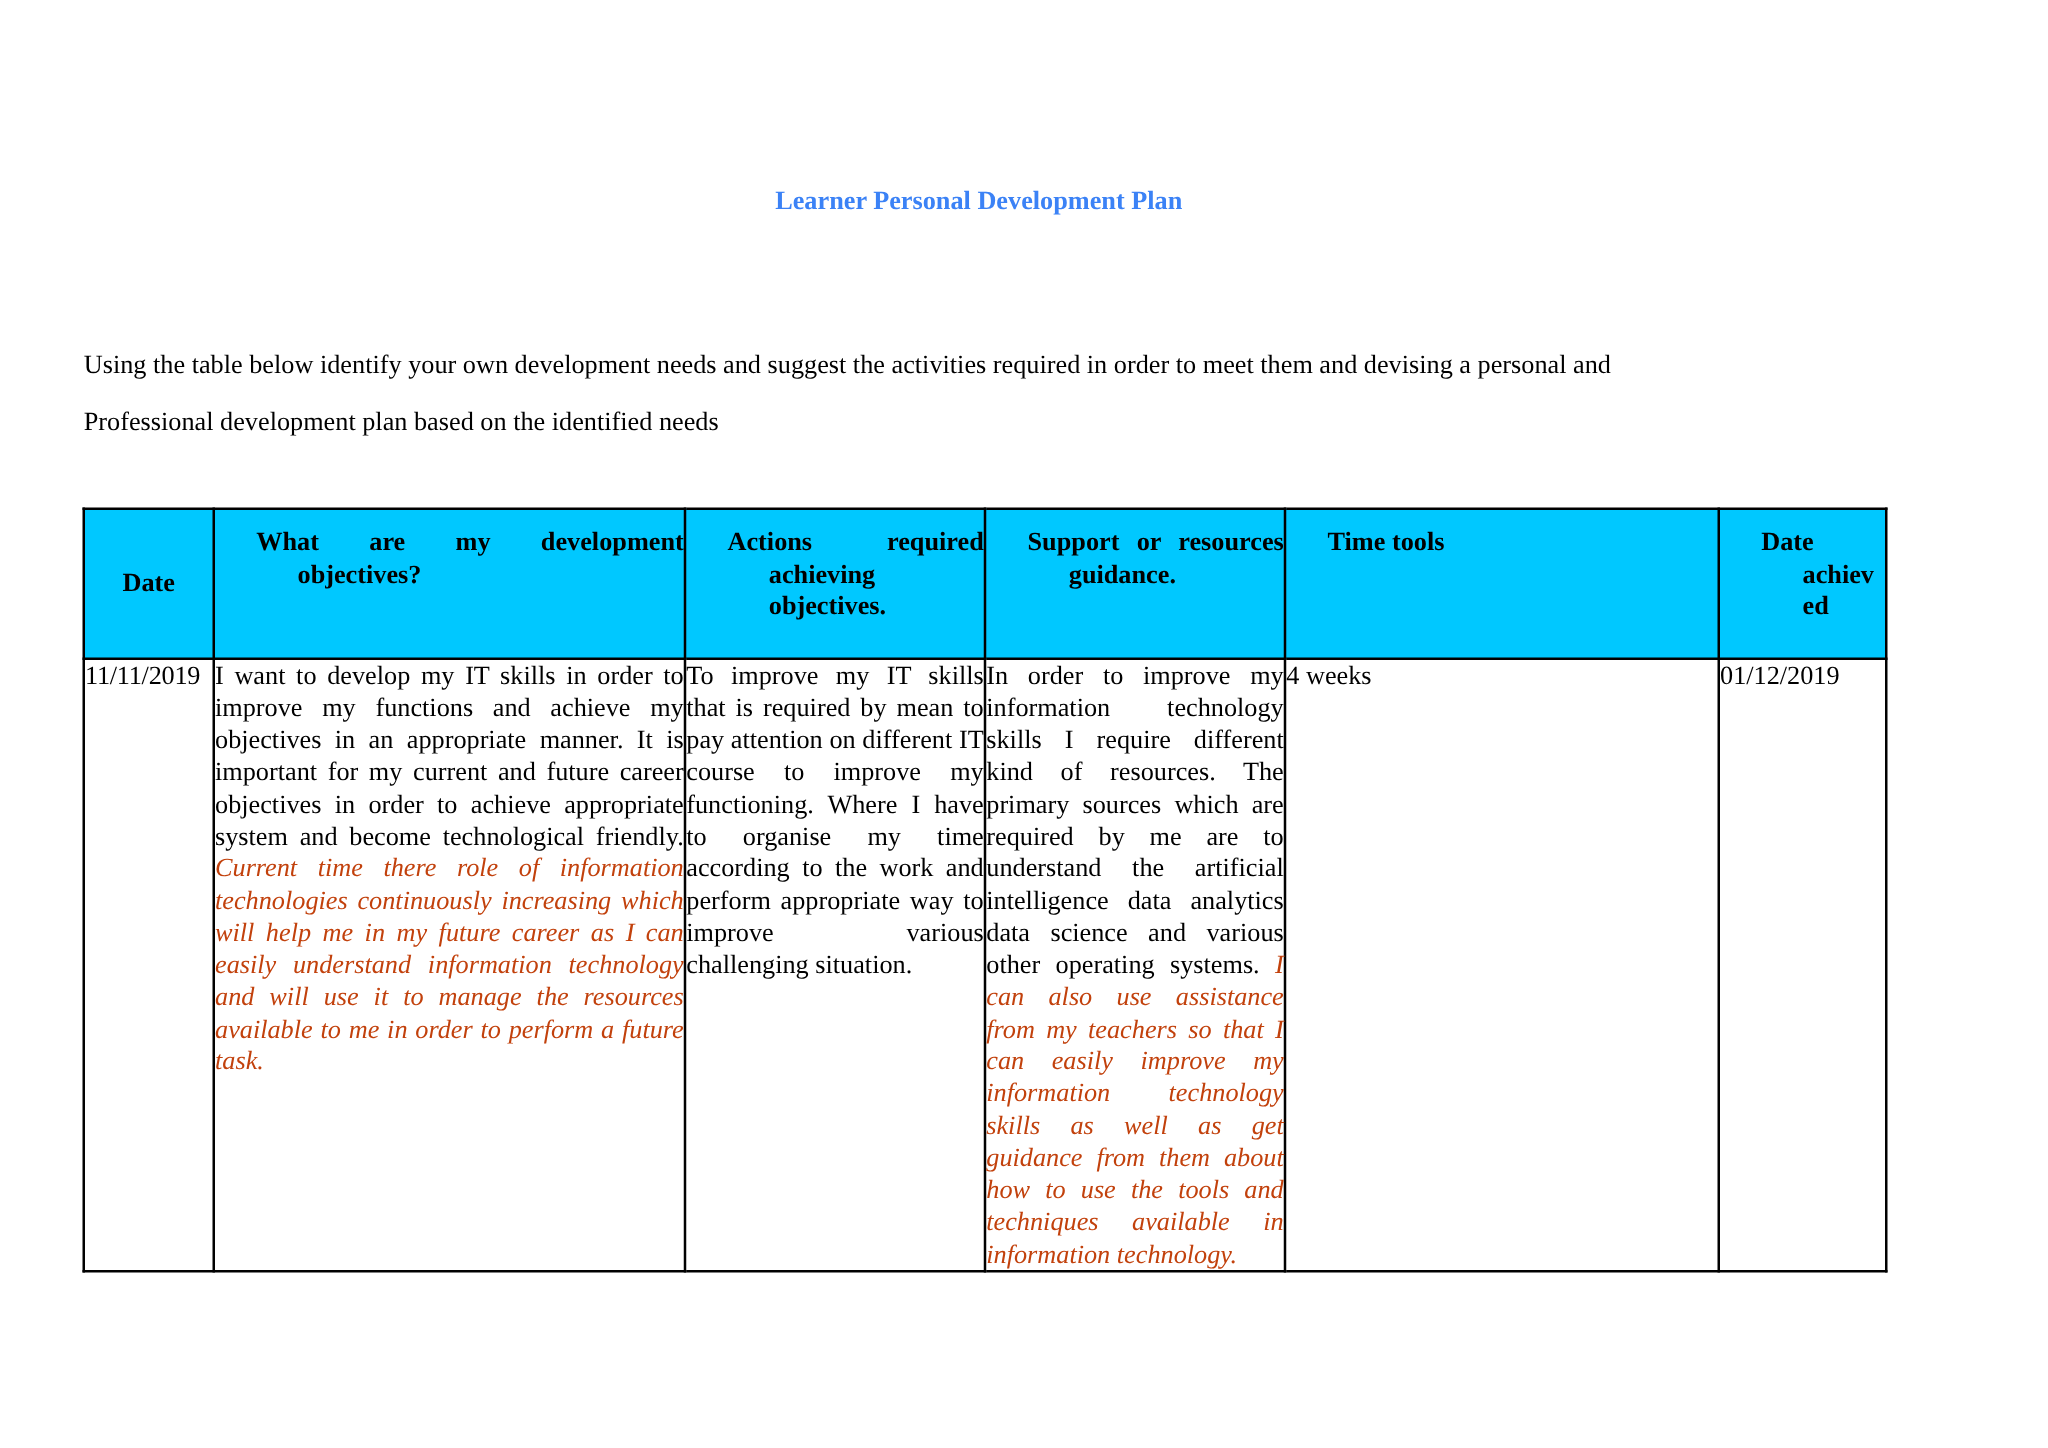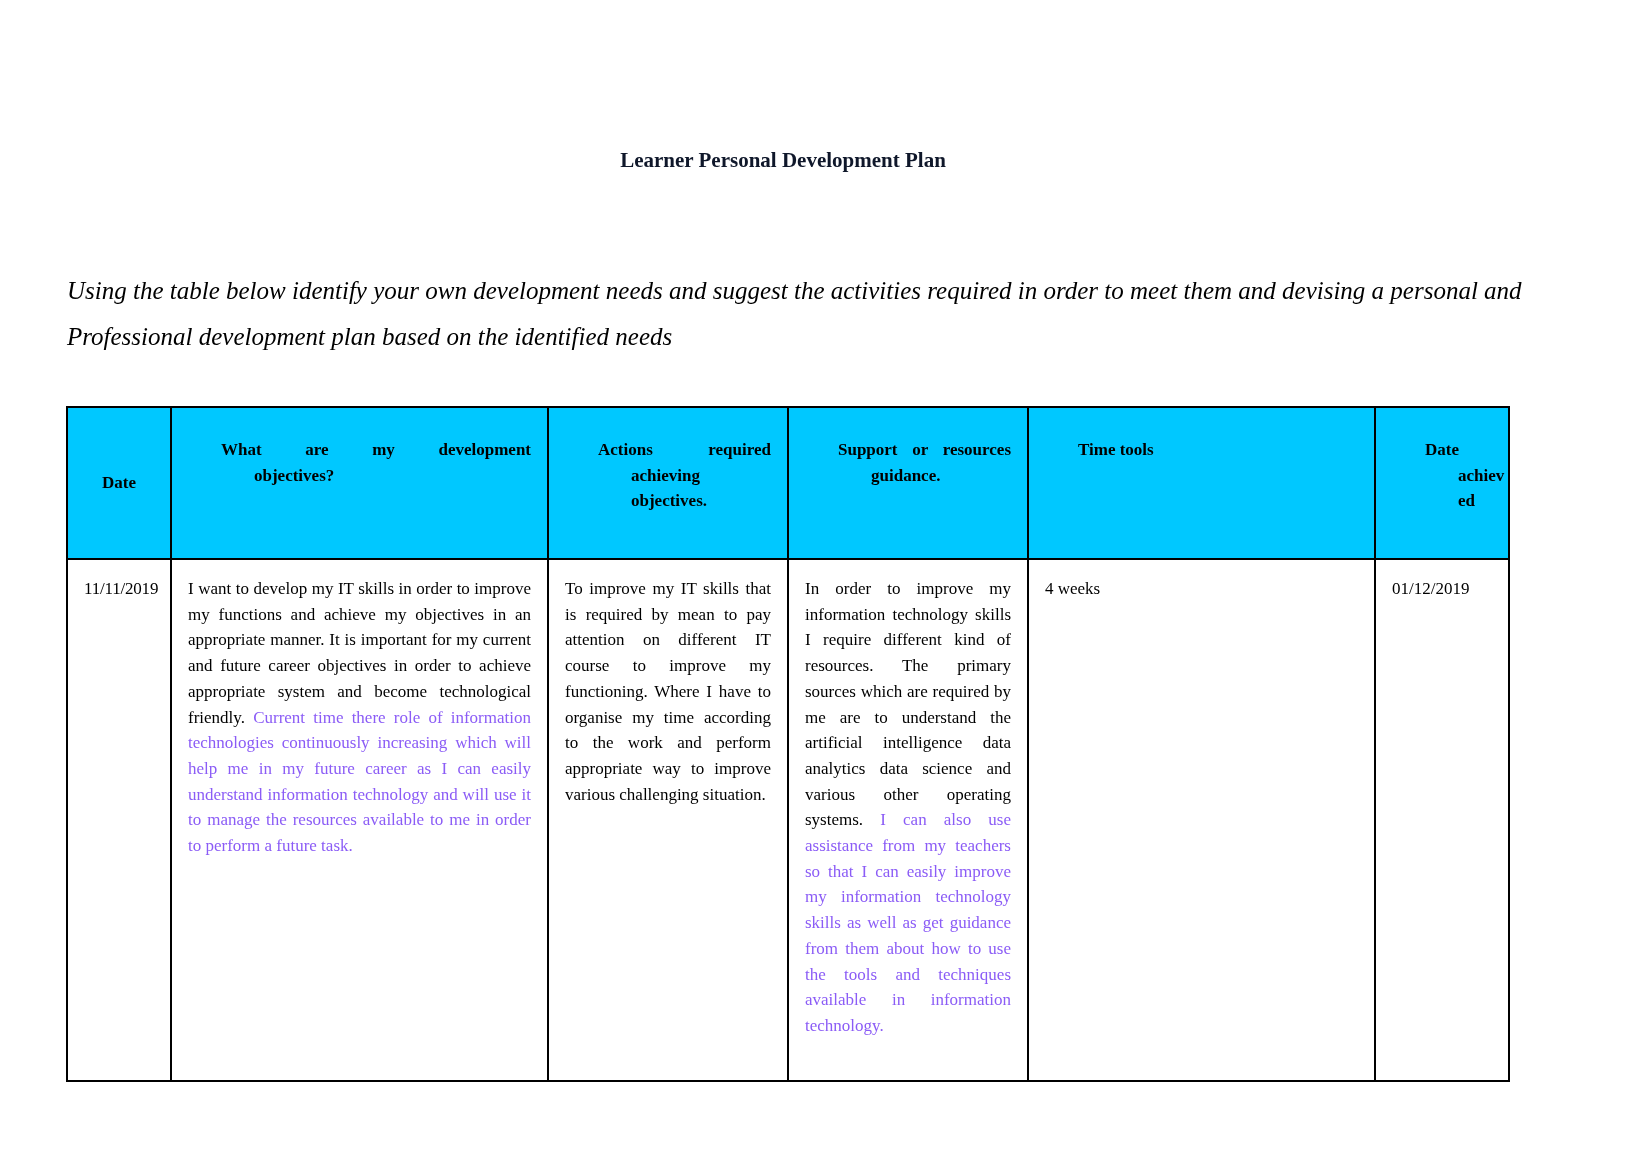--- a/index.html
+++ b/index.html
@@ -16,46 +16,45 @@
       color: #000000;
     }
     .page-title {
       position: absolute;
       left: 0;
       width: 1566px;
       top: 148px;
       text-align: center;
       font-weight: bold;
       font-size: 21px;
-      color: #0f172a;
+      color: #3b82f6;
     }
     .intro {
       position: absolute;
       left: 67px;
-      font-size: 25px;
+      font-size: 21px;
       line-height: 26px;
       white-space: nowrap;
-      font-style: italic;
     }
     .intro-1 { top: 278px; }
     .intro-2 { top: 324px; }
 
     table.plan {
       position: absolute;
       left: 66px;
       top: 406px;
       border-collapse: collapse;
       table-layout: fixed;
       width: 1442px;
     }
     table.plan th, table.plan td {
       border: 2px solid #000000;
-      padding: 16px;
+      padding: 0;
       vertical-align: top;
-      font-size: 17px;
+      font-size: 21px;
       line-height: 25.7px;
     }
     table.plan td + td, table.plan th + th { border-left-width: 1.5px; }
     table.plan thead th {
       background: #00c8ff;
       height: 118px;
       font-weight: bold;
       text-align: left;
     }
     table.plan tbody td {
@@ -73,21 +72,21 @@
     }
     .hdr-justify .l1 {
       display: block;
       text-align: justify;
       text-align-last: justify;
     }
     .hdr-justify .cont { display: block; padding-left: 33px; }
     .hdr-time { padding-left: 33px; }
     .hdr-achieved { padding-left: 33px; }
     .hdr-achieved .cont { display: block; padding-left: 33px; }
-    .red { color: #8b5cf6; }
+    .red { color: #c2410c; font-style: italic; }
     td.cell-date { white-space: nowrap; letter-spacing: -0.2px; }
   </style>
 </head>
 <body>
 
 <div class="page-title">Learner Personal Development Plan</div>
 
 <div class="intro intro-1">Using the table below identify your own development needs and suggest the activities required in order to meet them and devising a personal and</div>
 <div class="intro intro-2">Professional development plan based on the identified needs</div>
 

